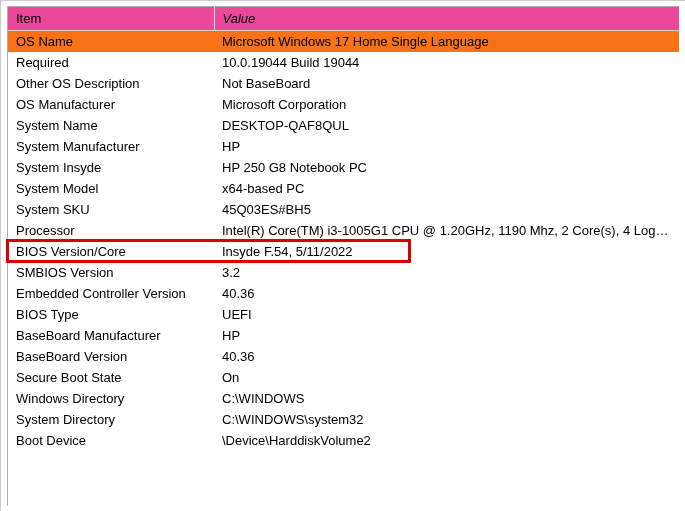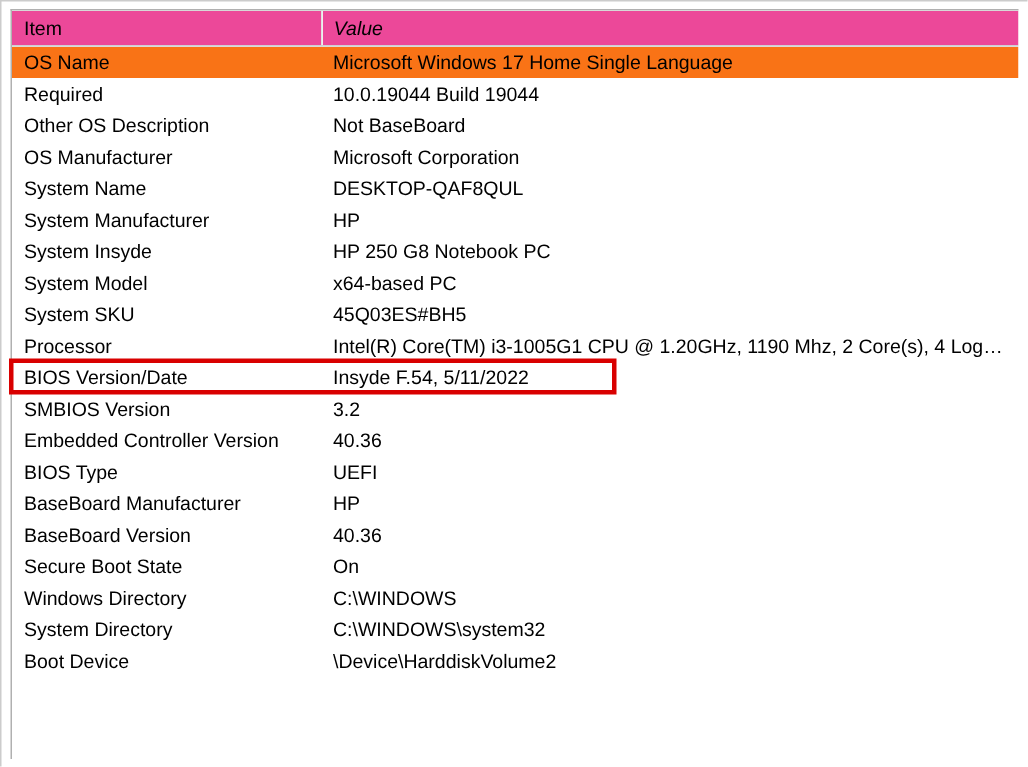--- a/index.html
+++ b/index.html
@@ -106,21 +106,21 @@
         </tr>
         <tr>
           <td>System SKU</td>
           <td>45Q03ES#BH5</td>
         </tr>
         <tr>
           <td>Processor</td>
           <td>Intel(R) Core(TM) i3-1005G1 CPU @ 1.20GHz, 1190 Mhz, 2 Core(s), 4 Logical P...</td>
         </tr>
         <tr>
-          <td>BIOS Version/Date</td>
+          <td>BIOS Version/Core</td>
           <td>Insyde F.54, 5/11/2022</td>
         </tr>
         <tr>
           <td>SMBIOS Version</td>
           <td>3.2</td>
         </tr>
         <tr>
           <td>Embedded Controller Version</td>
           <td>40.36</td>
         </tr>

